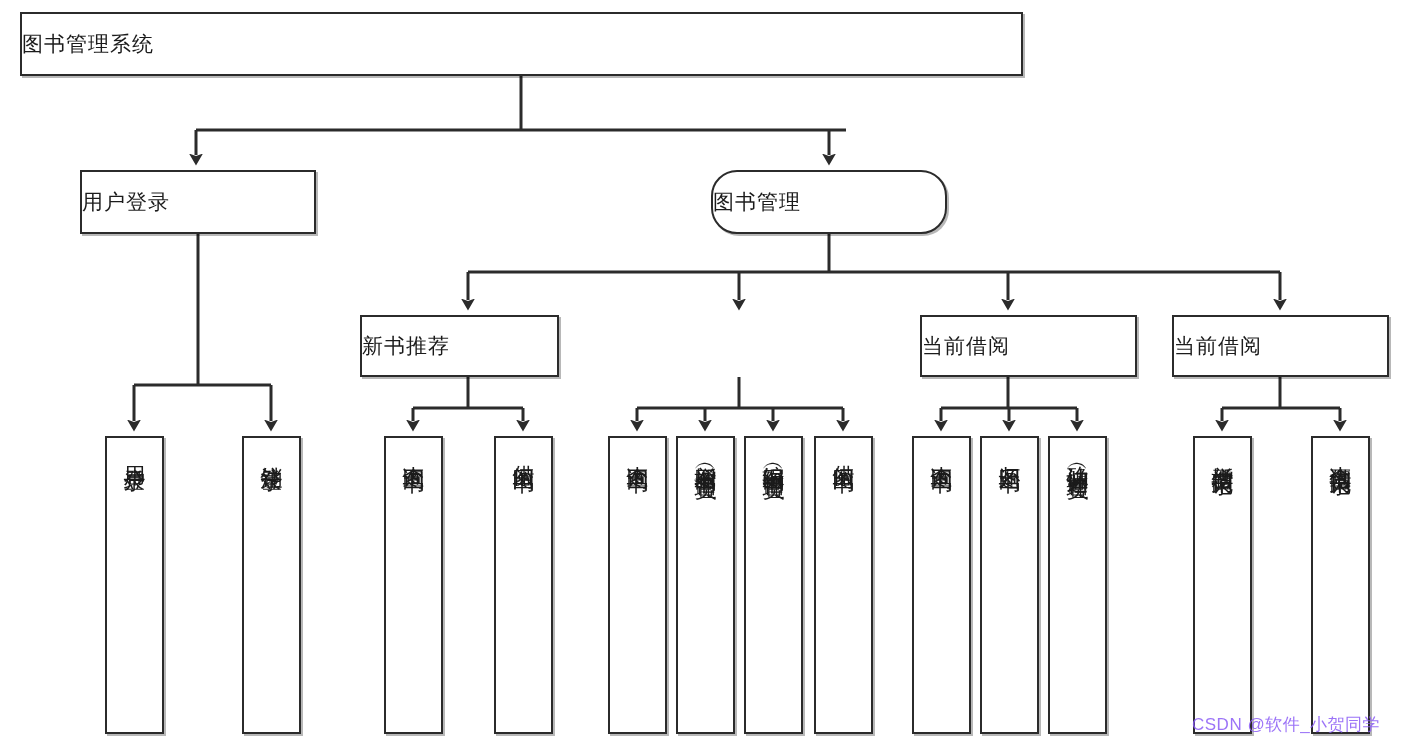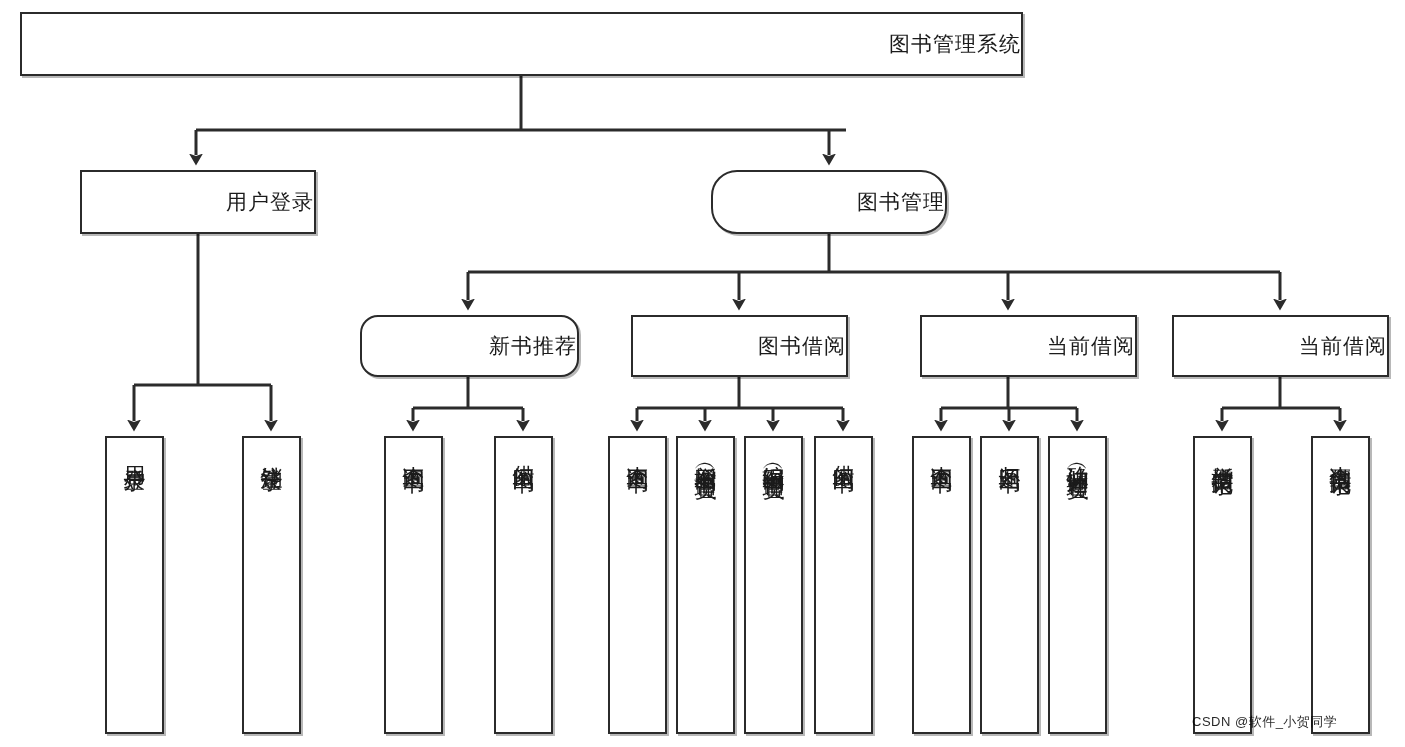--- a/index.html
+++ b/index.html
@@ -26,21 +26,21 @@
     pointer-events: none;
   }
   .node {
     position: absolute;
     box-sizing: border-box;
     background: #ffffff;
     border: 2px solid #2b2b2b;
     box-shadow: 2px 2px 0 rgba(0,0,0,0.28);
     display: flex;
     align-items: center;
-    justify-content: flex-end;
+    justify-content: flex-start;
     color: #1b1b1b;
   }
   .node.h {
     font-size: 21px;
     line-height: 1.1;
     letter-spacing: 1px;
     white-space: nowrap;
   }
   .node.v {
     align-items: flex-start;
@@ -50,22 +50,22 @@
   .vtext {
     writing-mode: vertical-rl;
     text-orientation: upright;
     font-size: 22px;
     line-height: 1.18;
     letter-spacing: 2px;
     white-space: nowrap;
   }
   .watermark {
     position: absolute;
-    font-size: 13px;
-    color: #000000;
+    font-size: 17px;
+    color: #8b5cf6;
     letter-spacing: 0.5px;
     white-space: nowrap;
     opacity: 0.85;
   }
 </style>
 </head>
 <body>
 
 <div id="canvas">
 
@@ -123,25 +123,22 @@
     <span>图书管理系统</span>
   </div>
 
   <div class="node h" style="left:80px; top:170px; width:236px; height:64px;">
     <span>用户登录</span>
   </div>
   <div class="node h" style="left:711px; top:170px; width:236px; height:64px;border-radius:26px;">
     <span>图书管理</span>
   </div>
 
-  <div class="node h" style="left:360px; top:315px; width:219px; height:62px;border-radius:18px;">
+  <div class="node h" style="left:360px; top:315px; width:199px; height:62px;">
     <span>新书推荐</span>
-  </div>
-  <div class="node h" style="left:631px; top:315px; width:217px; height:62px;">
-    <span>图书借阅</span>
   </div>
   <div class="node h" style="left:900px; top:315px; width:217px; height:62px;margin-left:20px;">
     <span>当前借阅</span>
   </div>
   <div class="node h" style="left:1172px; top:315px; width:217px; height:62px;">
     <span>当前借阅</span>
   </div>
 
   <div class="node v" style="left:105px; top:436px; width:59px; height:298px;">
     <span class="vtext">用户登录</span>

